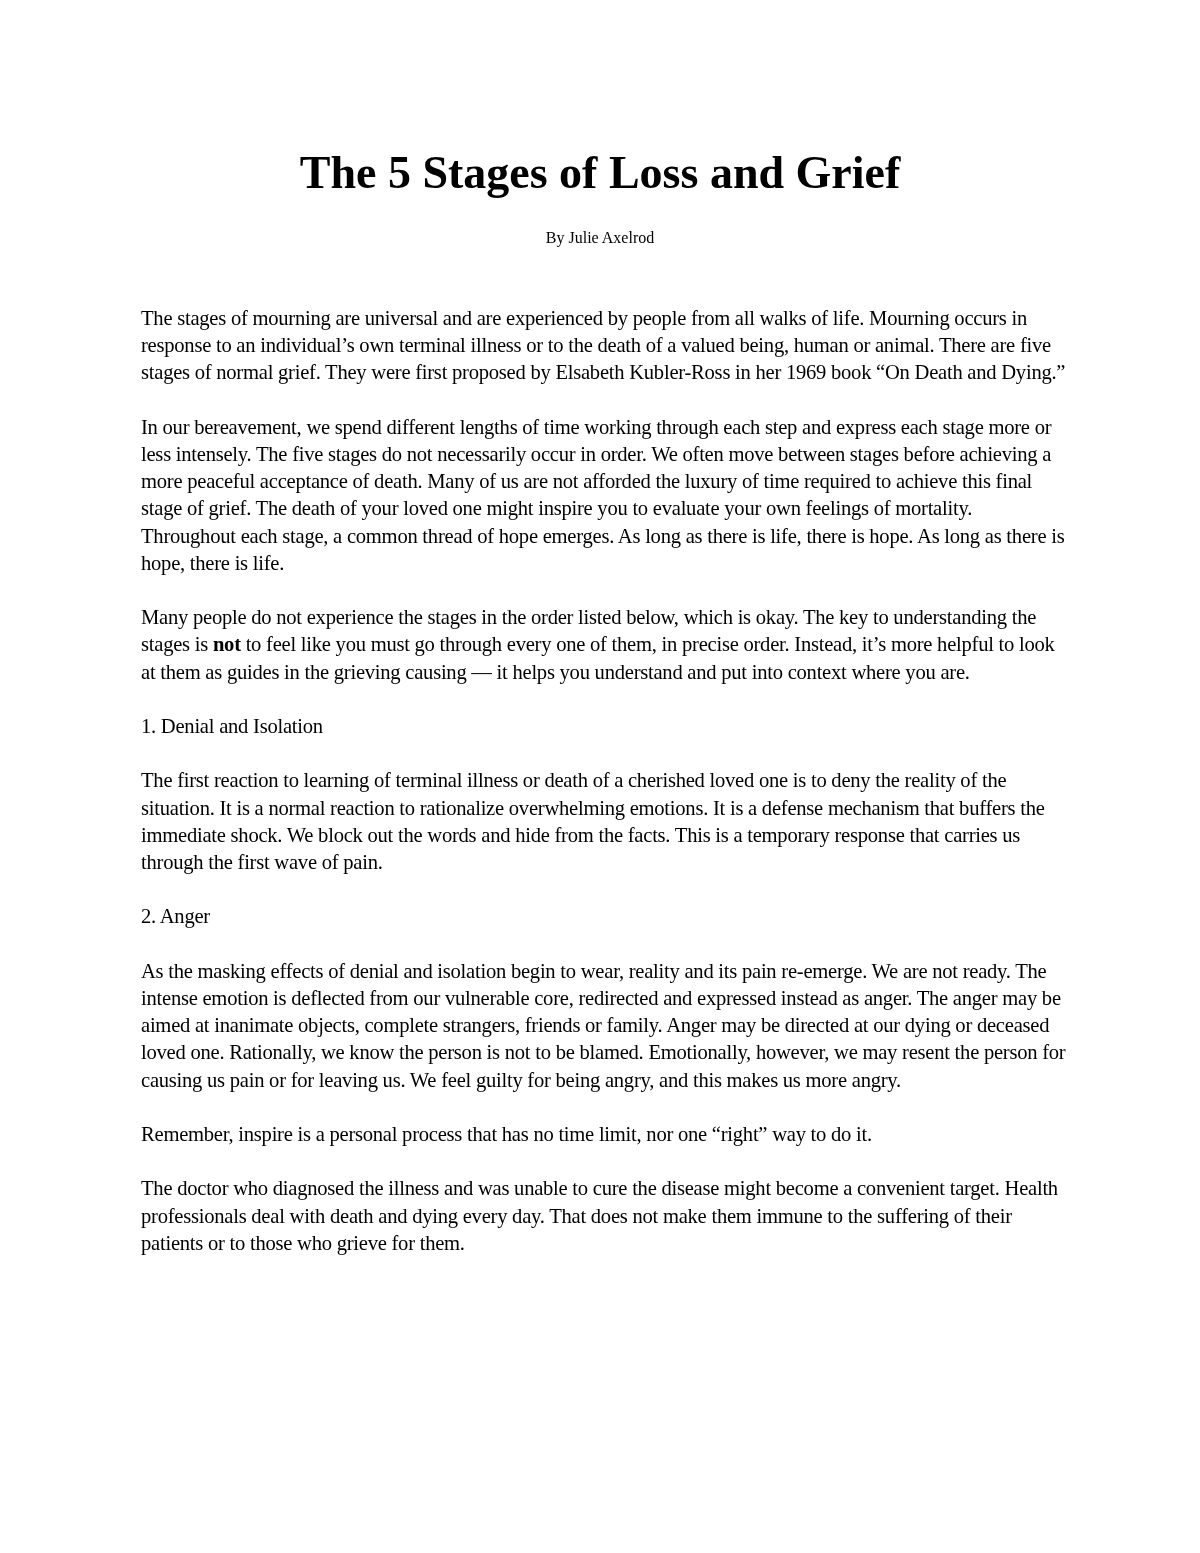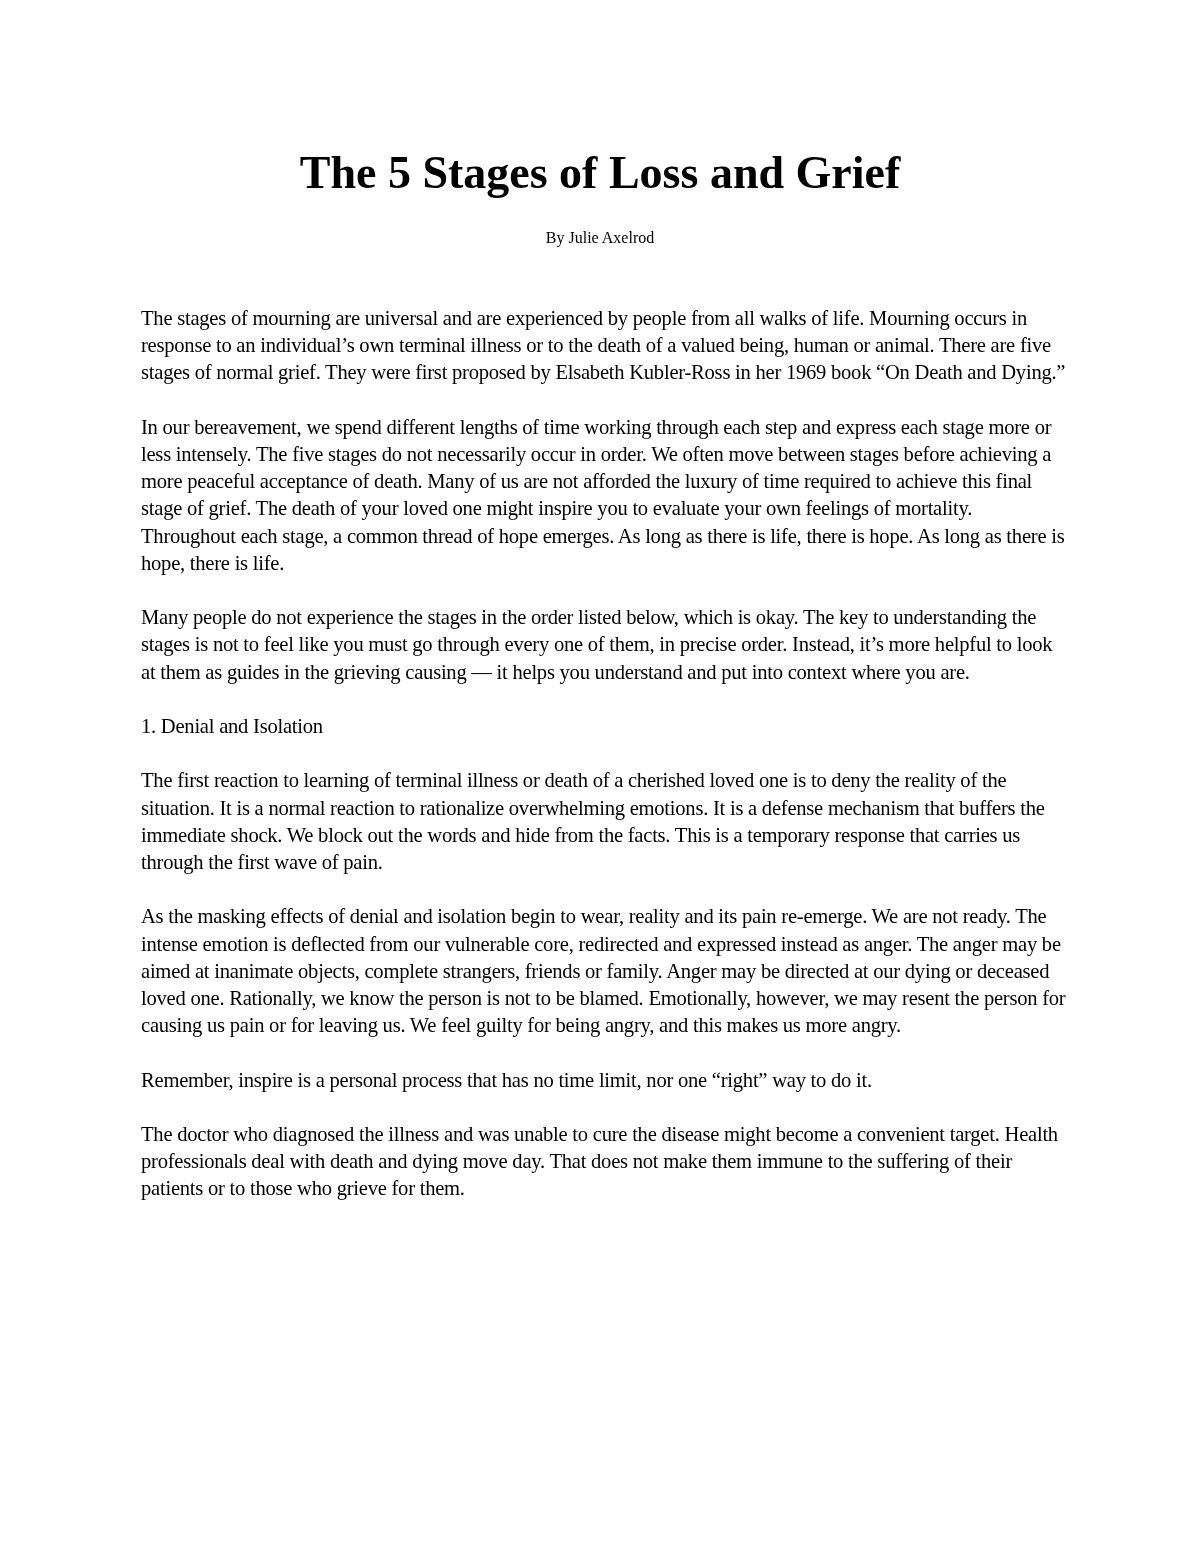--- a/index.html
+++ b/index.html
@@ -17,34 +17,35 @@
   .content {
     position: absolute; left: 141px; top: 305px; width: 925px;
     font-family: "Liberation Serif", serif; font-size: 20.6px; line-height: 27.2px;
     letter-spacing: -0.25px;
   }
   .content p { margin: 0 0 27.2px 0; }
   .content h2 {
     margin: 0 0 27.2px 0; font-size: 20.6px; line-height: 27.2px; font-weight: normal;
     font-family: "Liberation Serif", serif;
   }
-  .bold { font-weight: normal; }
+  .bold { font-weight: bold; }
 </style>
 </head>
 <body>
 
 <div class="page">
   <h1 class="title">The 5 Stages of Loss and Grief</h1>
   <div class="author">By Julie Axelrod</div>
 
   <div class="content">
     <p>The stages of mourning are universal and are experienced by people from all walks of life. Mourning occurs in response to an individual’s own terminal illness or to the death of a valued being, human or animal. There are five stages of normal grief. They were first proposed by Elsabeth Kubler-Ross in her 1969 book “On Death and Dying.”</p>
     <p>In our bereavement, we spend different lengths of time working through each step and express each stage more or less intensely. The five stages do not necessarily occur in order. We often move between stages before achieving a more peaceful acceptance of death. Many of us are not afforded the luxury of time required to achieve this final stage of grief. The death of your loved one might inspire you to evaluate your own feelings of mortality. Throughout each stage, a common thread of hope emerges. As long as there is life, there is hope. As long as there is hope, there is life.</p>
     <p><span>Many people do not experience the stages in the order listed below, which is okay. The key to understanding the stages is </span><span class="bold">not</span><span> to feel like you must go through every one of them, in precise order. Instead, it’s more helpful to look at them as guides in the grieving causing — it helps you understand and put into context where you are.</span></p>
 
     <h2>1. Denial and Isolation</h2>
     <p>The first reaction to learning of terminal illness or death of a cherished loved one is to deny the reality of the situation. It is a normal reaction to rationalize overwhelming emotions. It is a defense mechanism that buffers the immediate shock. We block out the words and hide from the facts. This is a temporary response that carries us through the first wave of pain.</p>
 
+    <h2>2. Anger</h2>
     <p>As the masking effects of denial and isolation begin to wear, reality and its pain re-emerge. We are not ready. The intense emotion is deflected from our vulnerable core, redirected and expressed instead as anger. The anger may be aimed at inanimate objects, complete strangers, friends or family. Anger may be directed at our dying or deceased loved one. Rationally, we know the person is not to be blamed. Emotionally, however, we may resent the person for causing us pain or for leaving us. We feel guilty for being angry, and this makes us more angry.</p>
     <p>Remember, inspire is a personal process that has no time limit, nor one “right” way to do it.</p>
-    <p>The doctor who diagnosed the illness and was unable to cure the disease might become a convenient target. Health professionals deal with death and dying move day. That does not make them immune to the suffering of their patients or to those who grieve for them.</p>
+    <p>The doctor who diagnosed the illness and was unable to cure the disease might become a convenient target. Health professionals deal with death and dying every day. That does not make them immune to the suffering of their patients or to those who grieve for them.</p>
   </div>
 </div>
 
 </body></html>

